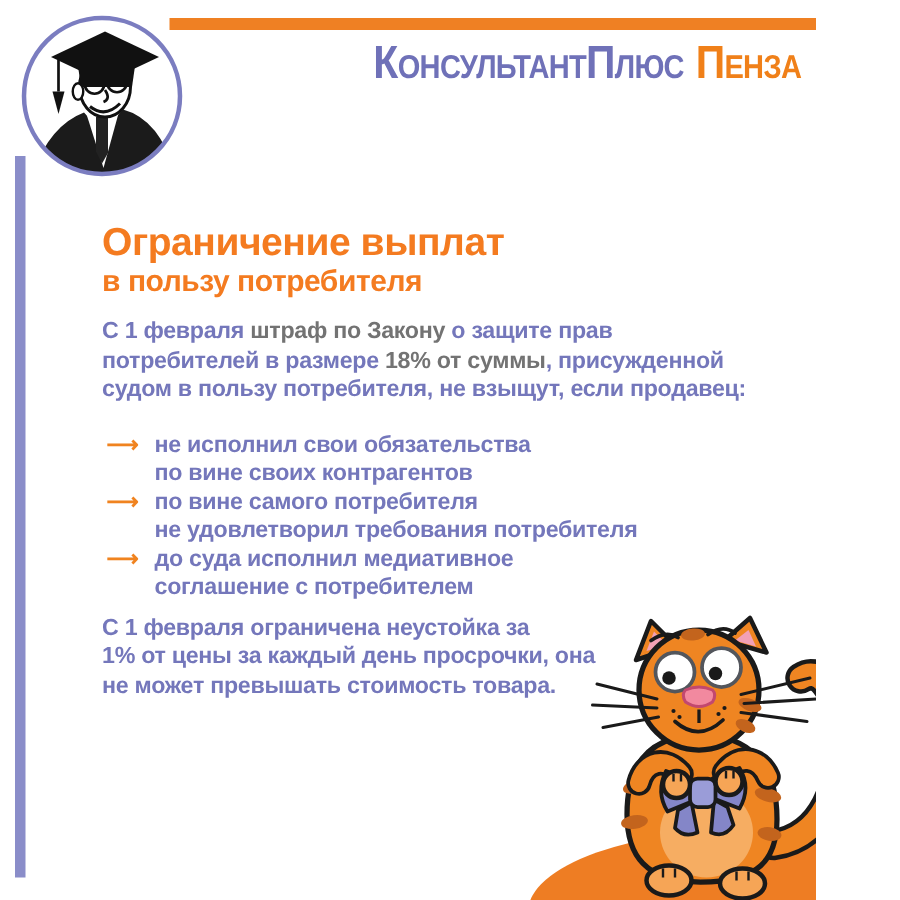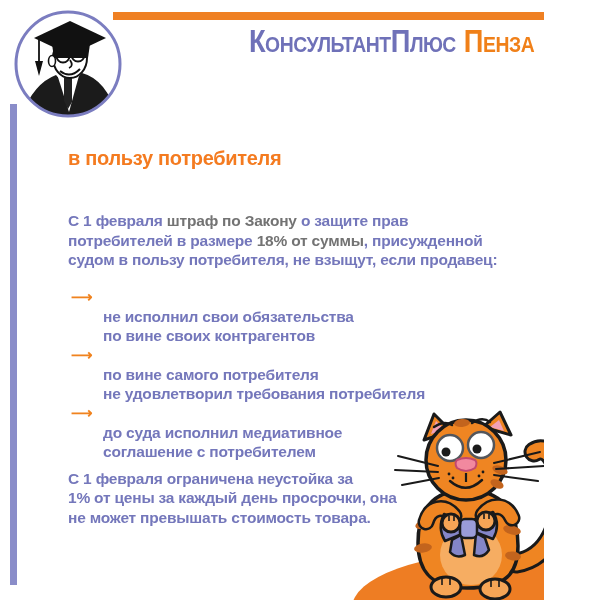--- a/index.html
+++ b/index.html
@@ -27,21 +27,21 @@
   .content{
     position:absolute;left:68px;top:211px;width:470px;
     font-weight:bold;font-size:15.5px;line-height:19.5px;
     letter-spacing:-0.2px;color:#7477bb;
   }
   .tline{display:block;white-space:nowrap;}
   .hl{color:#737373;}
   .bullet-list{margin-top:17px;}
   .bullet-item{display:flex;align-items:flex-start;}
   .bullet-arrow{flex:none;width:32px;color:#f0831f;font-size:15px;line-height:19px;padding-left:3px;}
-  .bullet-text{line-height:19px;margin-top:20px;}
+  .bullet-text{line-height:19px;}
   .outro{margin-top:8px;}
   
   .ground{
     position:absolute;left:352px;top:552px;width:312px;height:112px;
     background:#ee7d23;border-radius:50%;z-index:1;
   }
   .quill{position:absolute;left:543px;top:258px;width:57px;height:332px;z-index:2;}
   .cat{position:absolute;left:394px;top:408px;width:170px;height:195px;z-index:3;}
 </style>
 </head>
@@ -83,20 +83,21 @@
     </svg>
   </div>
   <div class="top-bar"></div>
   <div class="brand">
     <span class="brand-name">КонсультантПлюс</span><span class="brand-region">Пенза</span>
   </div>
 
   <div class="left-bar"></div>
 
   <div class="title-block">
+    <div class="title-l1">Ограничение выплат</div>
     <div class="title-l2">в пользу потребителя</div>
   </div>
 
   <div class="content">
     <div>
       <span class="tline"><span>С 1 февраля </span><span class="hl">штраф по Закону</span><span> о защите прав</span></span>
       <span class="tline"><span>потребителей в размере </span><span class="hl">18% от суммы</span><span>, присужденной</span></span>
       <span class="tline">судом в пользу потребителя, не взыщут, если продавец:</span>
     </div>
 

